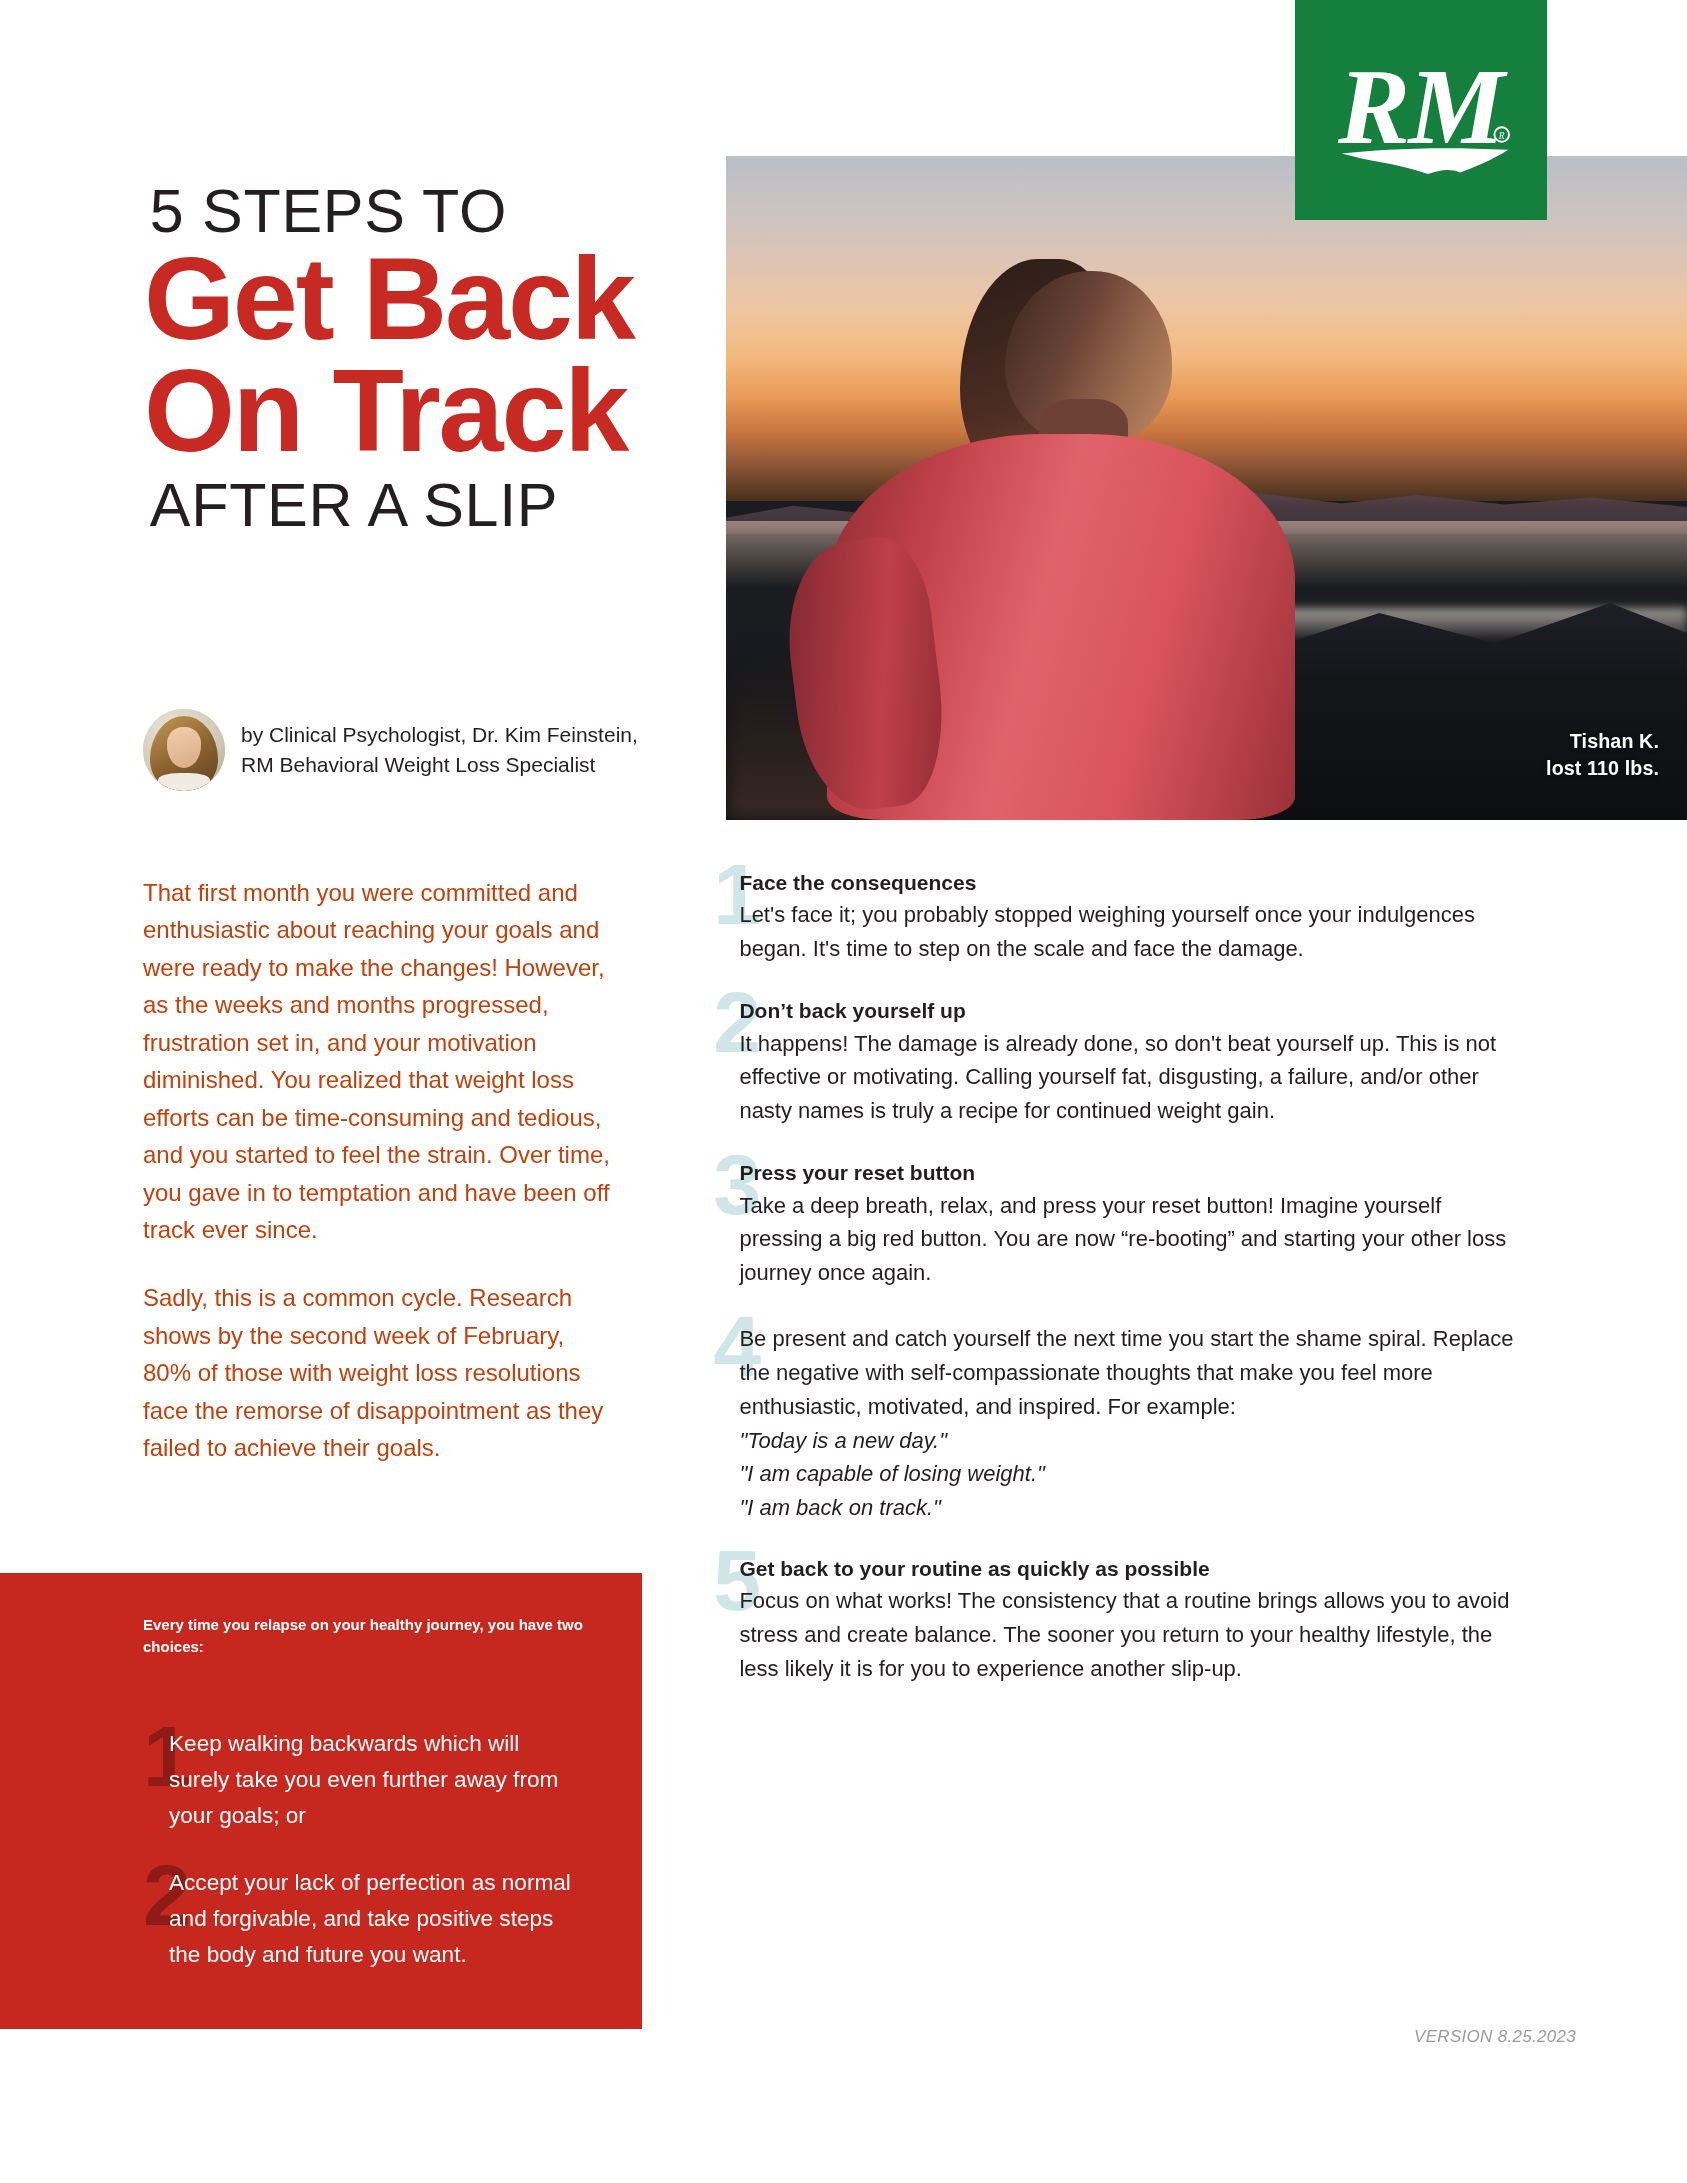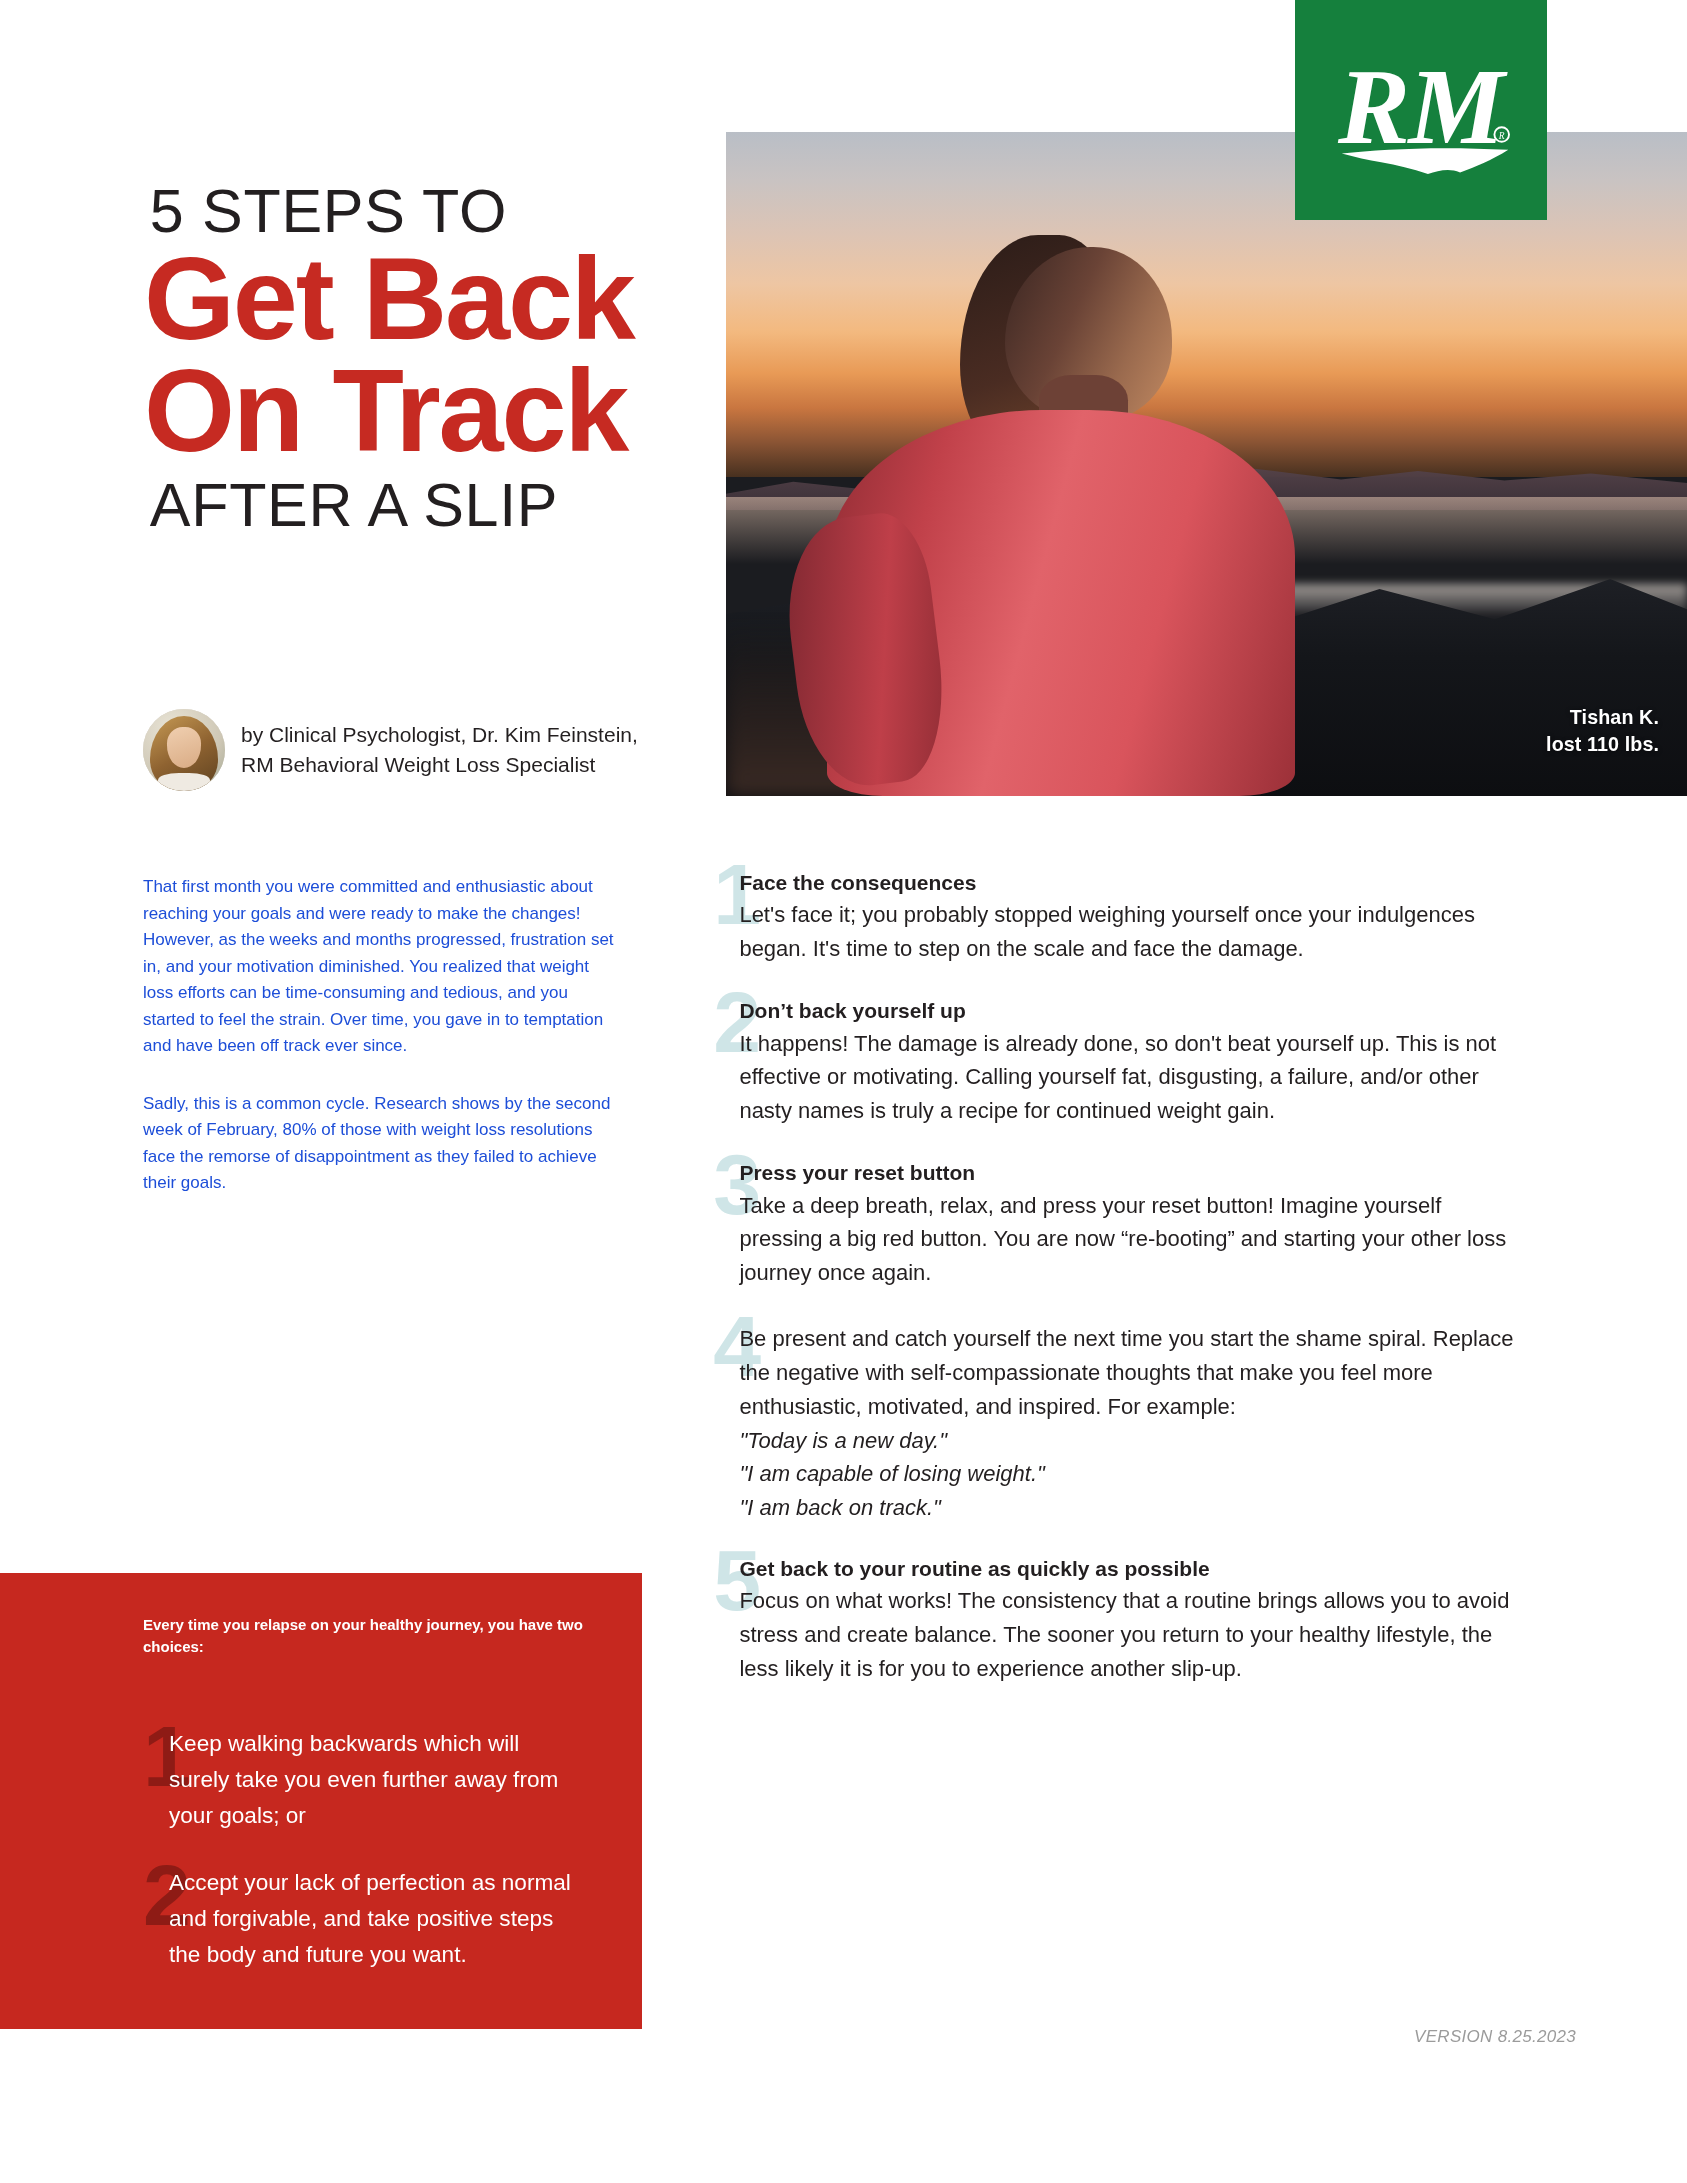--- a/index.html
+++ b/index.html
@@ -13,21 +13,21 @@
     font-family: "Liberation Sans", sans-serif;
     position: relative;
     overflow: hidden;
     color: #231f20;
   }
 
   
   .hero-photo {
     position: absolute;
     left: 726px;
-    top: 132px;
+    top: 156px;
     width: 961px;
     height: 664px;
     overflow: hidden;
     background: #1b1c20;
   }
   .sky {
     position: absolute;
     left: 0; top: 0; right: 0; height: 52%;
     background: linear-gradient(to bottom,
         #b9bec6 0%,
@@ -243,23 +243,23 @@
   
   .left-col {
     position: absolute;
     left: 143px;
     top: 874px;
     width: 474px;
     z-index: 6;
   }
   .left-col p {
     margin: 0 0 31px 0;
-    font-size: 17px;
+    font-size: 24px;
     line-height: 1.56;
-    color: #1d4ed8;
+    color: #c2410c;
   }
   .left-col p:last-child { margin-bottom: 0; }
 
   
   .red-box {
     position: absolute;
     left: 0;
     top: 1573px;
     width: 642px;
     height: 456px;

